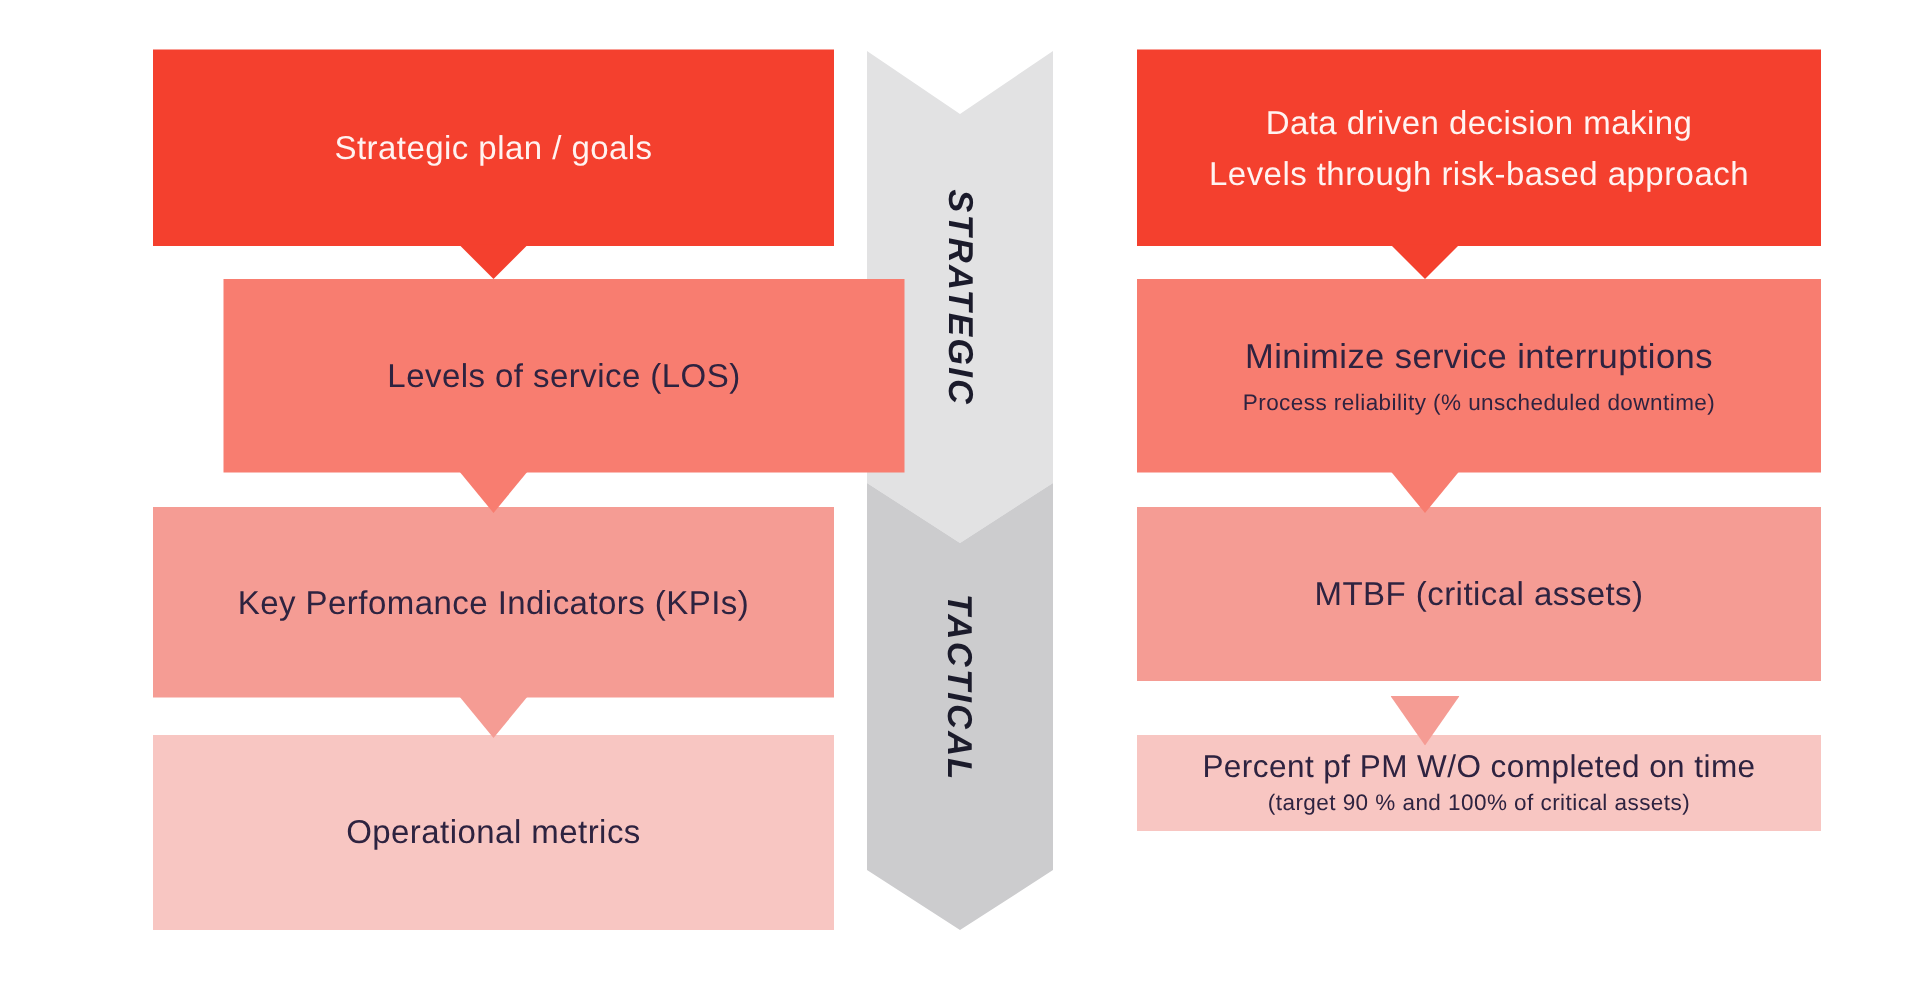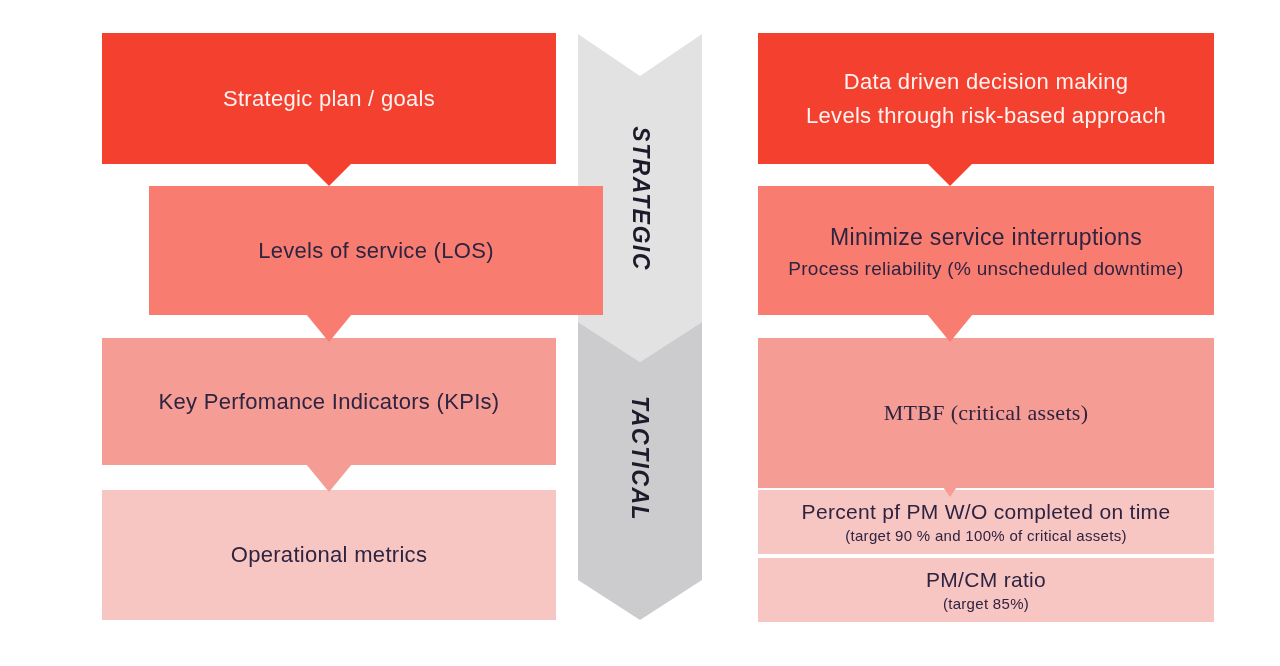--- a/index.html
+++ b/index.html
@@ -14,34 +14,34 @@
     position:relative;width:1280px;height:666px;overflow:hidden;
     background:var(--background);
     padding-left:36px;
   }
   .box{
     position:absolute;display:flex;flex-direction:column;
     align-items:center;justify-content:center;text-align:center;
     color:var(--ink);letter-spacing:0.3px;z-index:1;
   }
   .box .l1{font-size:22px;line-height:34px;}
-  .box .l2{font-size:19px;line-height:28px;}
+  .box .l2{font-size:15px;line-height:28px;}
   .light-text{color:var(--light_text);}
   
   .col-l{left:102px;width:454px;}
   .b-l1{top:33px;height:131px;background:var(--red);}
   .b-l2{top:186px;height:129px;background:var(--salmon);margin-left:47px;}
   .b-l3{top:338px;height:127px;background:var(--salmon2);}
   .b-l4{top:490px;height:130px;background:var(--pink);}
   
   .col-r{left:722px;width:456px;margin-left:36px;}
   .b-r1{top:33px;height:131px;background:var(--red);}
   .b-r2{top:186px;height:129px;background:var(--salmon);}
   .b-r2 .l1{font-size:23px;line-height:36px;}
-  .b-r3{top:338px;height:150px;background:var(--salmon2);font-family:Liberation Serif, serif;}
+  .b-r3{top:338px;height:116px;background:var(--salmon2);}
   .b-r3 .l1,.b-r3 .l2{font-size:22px;line-height:36px;}
   .b-r4{top:490px;height:64px;background:var(--pink);}
   .b-r5{top:558px;height:64px;background:var(--pink);}
   .b-r4 .l1,.b-r5 .l1{font-size:21px;line-height:26px;}
   .b-r4 .l2,.b-r5 .l2{font-size:15px;line-height:21px;}
   
   .tri{
     position:absolute;width:46px;z-index:2;
     clip-path:polygon(0 0,100% 0,50% 100%);
   }
@@ -108,22 +108,18 @@
     <span class="l1">Minimize service interruptions</span>
     <span class="l2">Process reliability (% unscheduled downtime)</span>
   </div>
   <div class="box col-r b-r3">
     <span class="l1">MTBF (critical assets)</span>
   </div>
   <div class="box col-r b-r4">
     <span class="l1">Percent pf PM W/O completed on time</span>
     <span class="l2">(target 90 % and 100% of critical assets)</span>
   </div>
-  <div class="box col-r b-r5">
-    <span class="l1">PM/CM ratio</span>
-    <span class="l2">(target 85%)</span>
-  </div>
 
   <div class="tri t-r1"></div>
   <div class="tri t-r2"></div>
   <div class="tri t-r3"></div>
 
 </div>
 
 </body></html>

